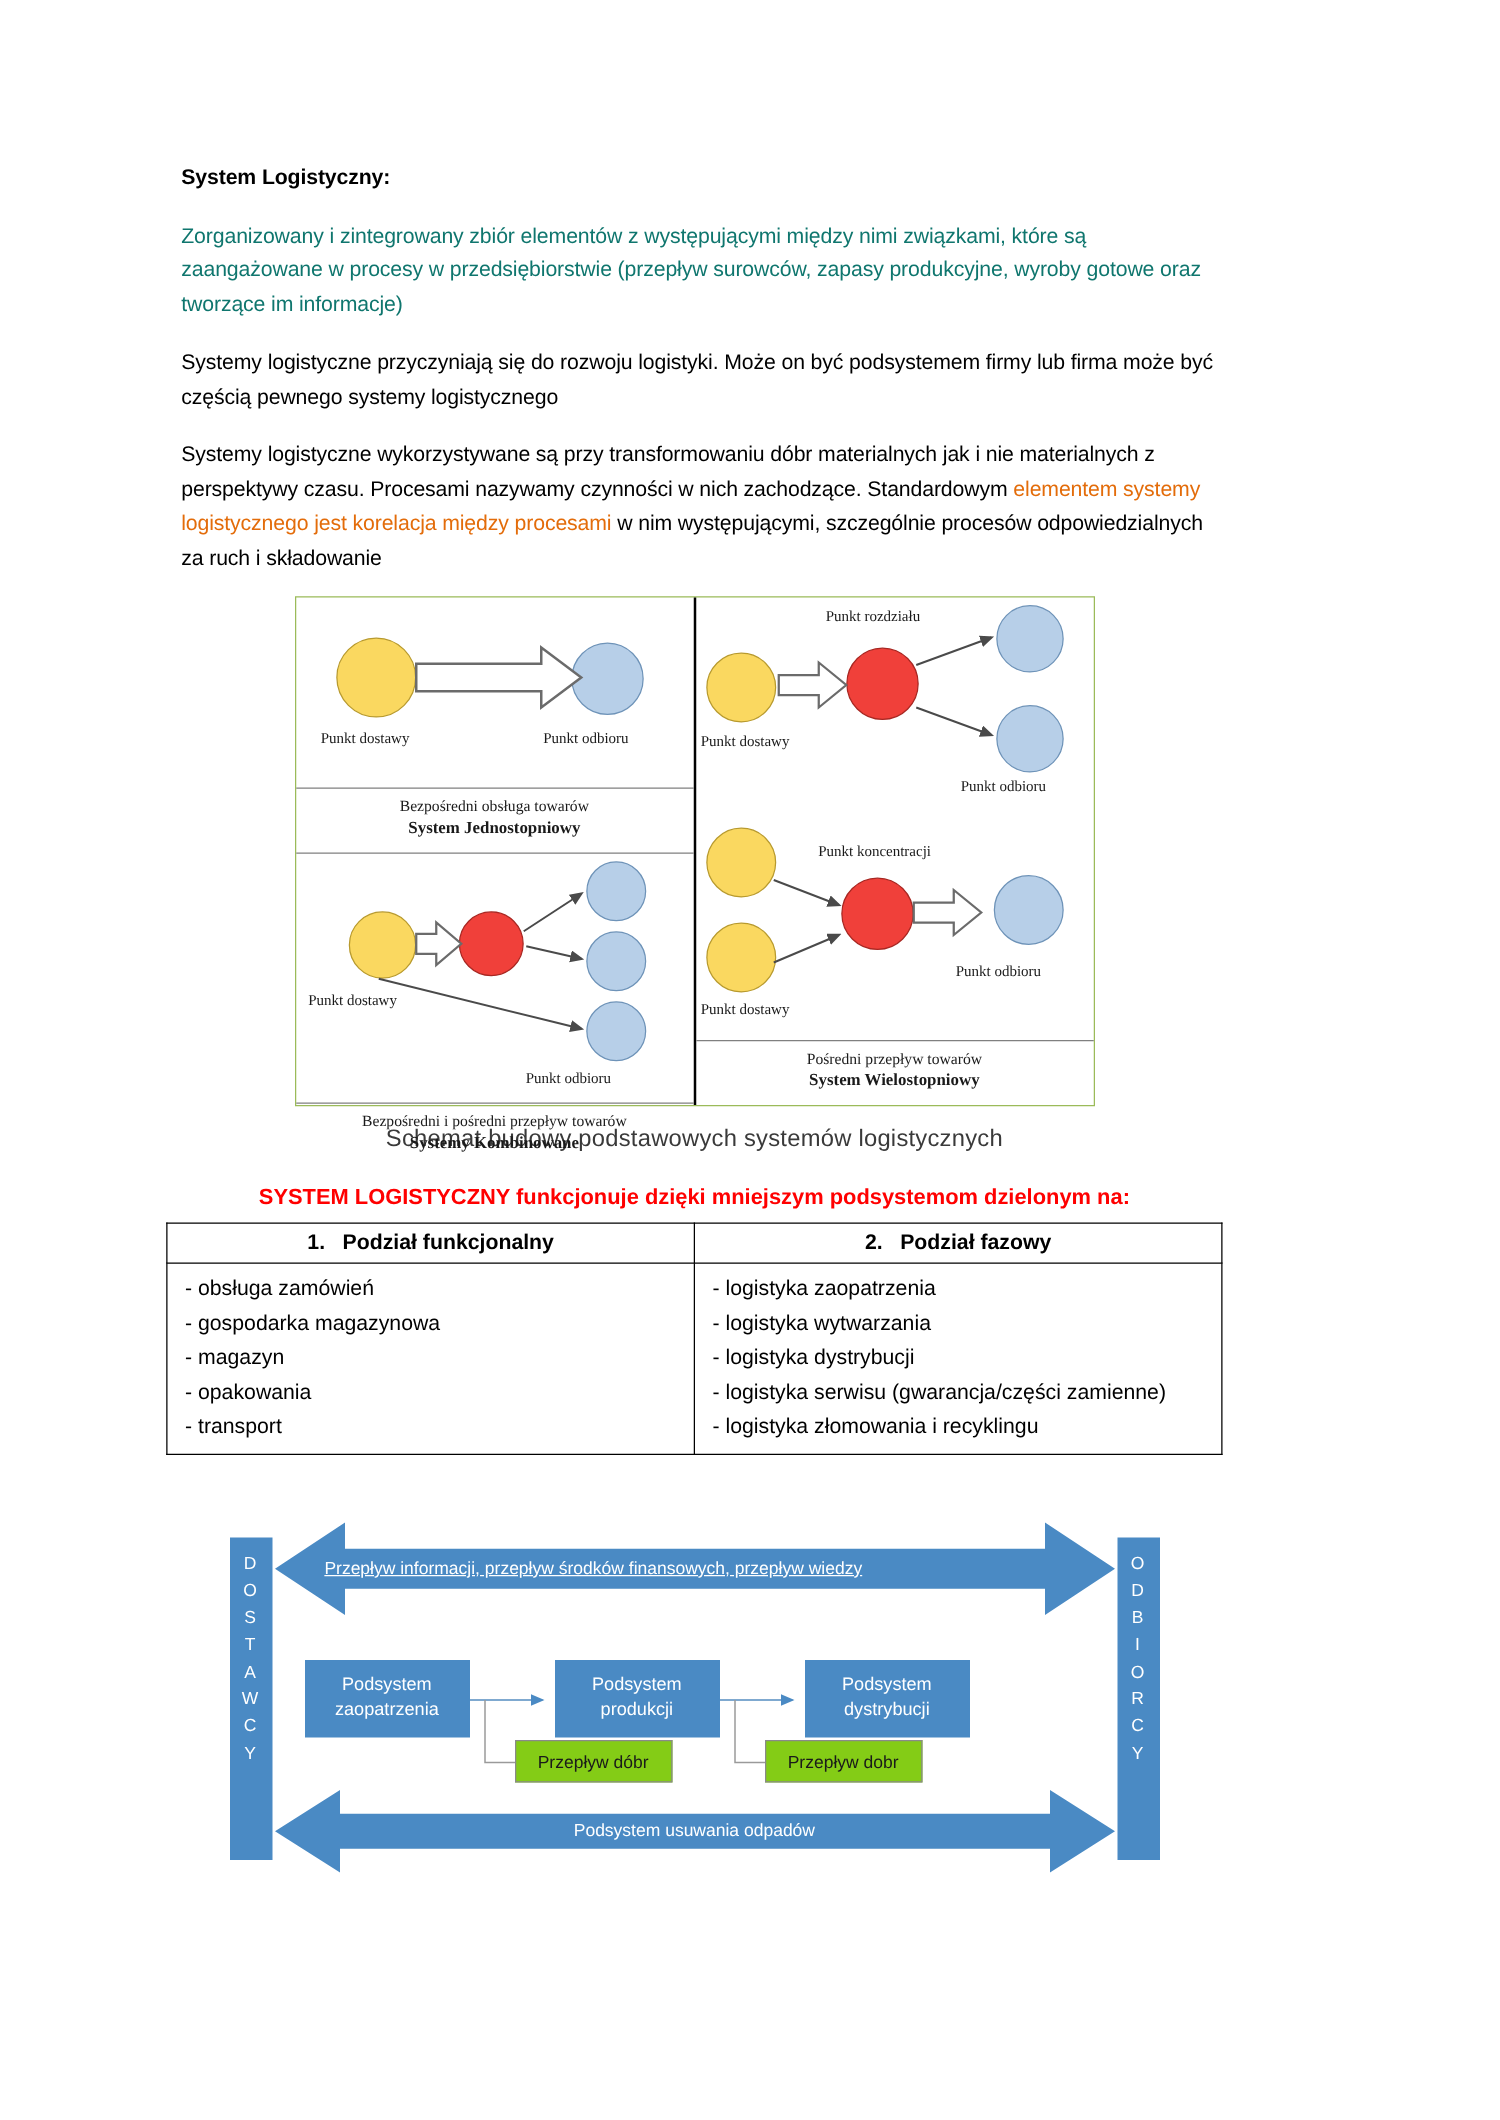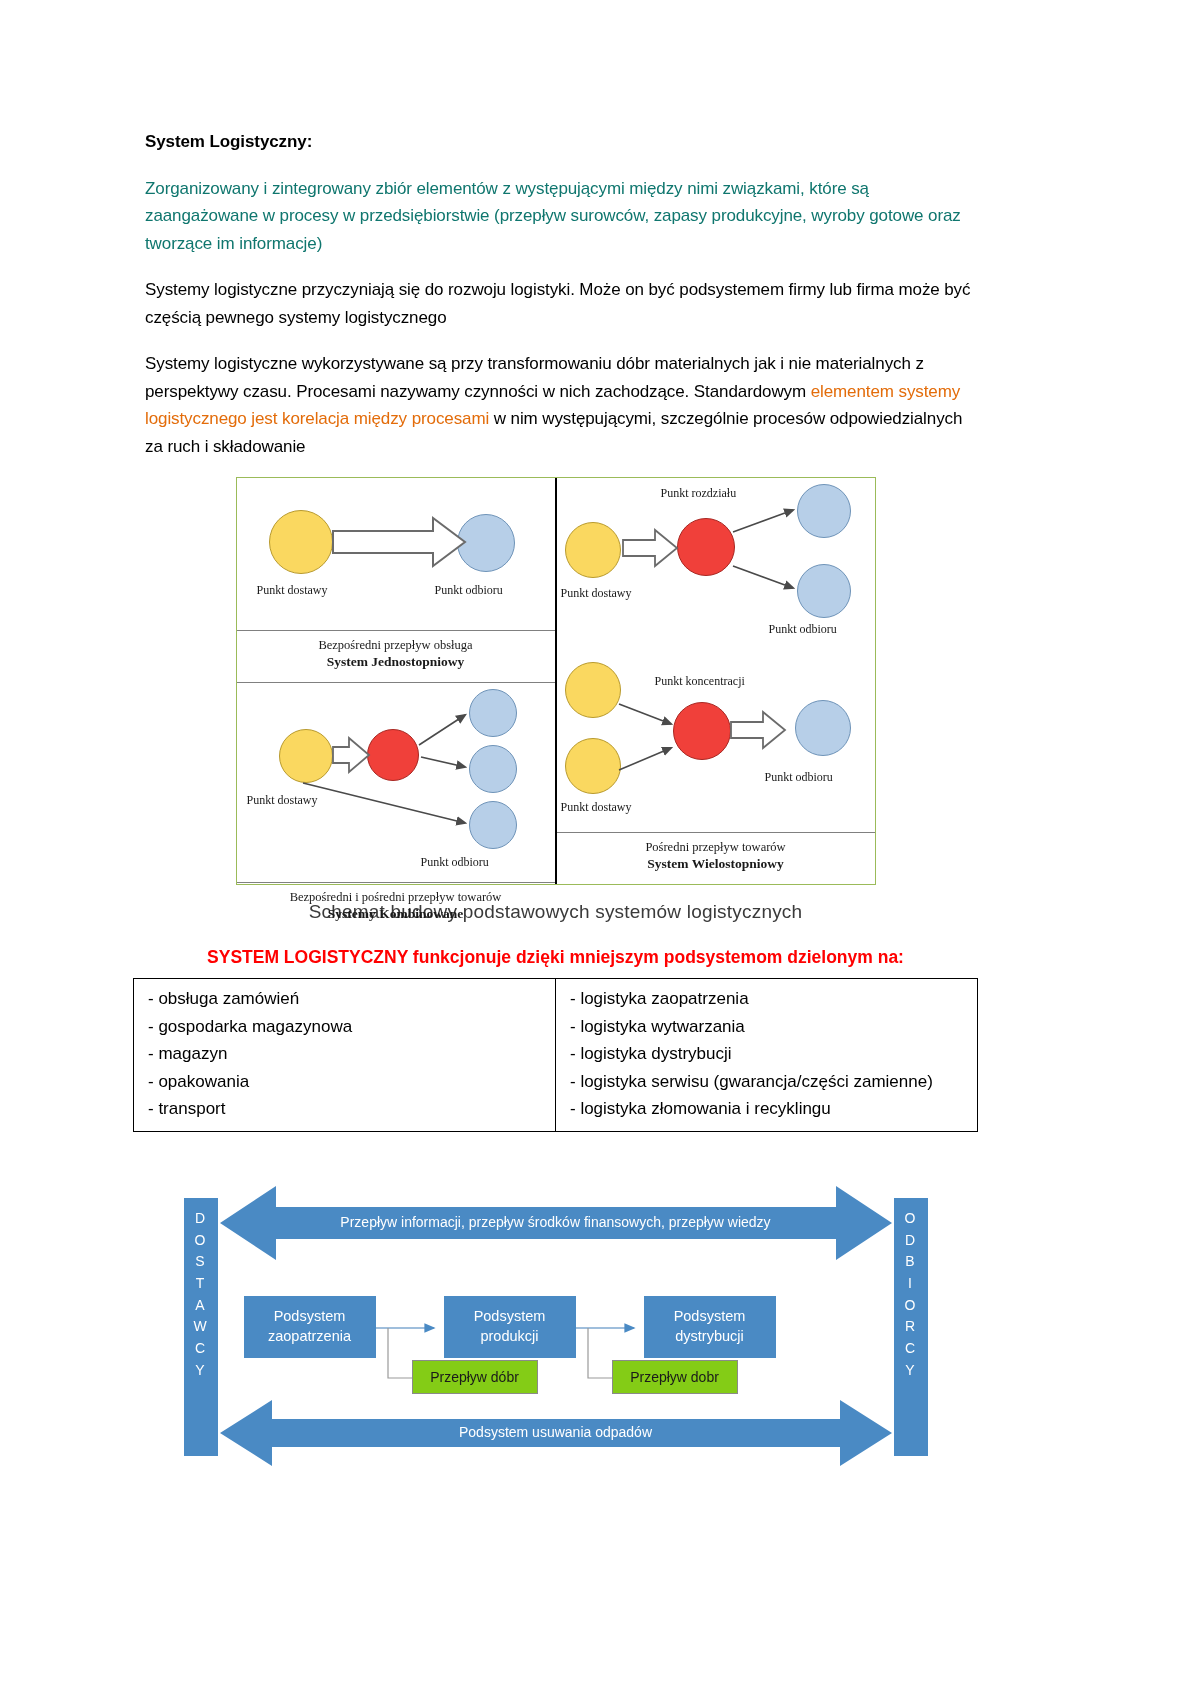--- a/index.html
+++ b/index.html
@@ -212,21 +212,21 @@
             <div class="node yellow" style="left:32px; top:32px; width:64px; height:64px;"></div>
             <div class="node blue" style="left:220px; top:36px; width:58px; height:58px;"></div>
             <svg width="320" height="152" style="position:absolute;left:0;top:0;">
               <polygon points="96,53 196,53 196,40 228,64 196,88 196,75 96,75" fill="#ffffff" stroke="#6b6b6b" stroke-width="2"></polygon>
             </svg>
             <div class="nlabel" style="left:20px; top:105px;">Punkt dostawy</div>
             <div class="nlabel" style="left:198px; top:105px;">Punkt odbioru</div>
           </div>
 
           <div class="cap" style="height:52px;">
-            <span>Bezpośredni przepływ obsługa</span><br>
+            <span>Bezpośredni obsługa towarów</span><br>
             <b>System Jednostopniowy</b>
           </div>
 
           <div class="quad" style="height:200px; border-top:1.5px solid #808080;">
             <div class="node yellow" style="left:42px; top:46px; width:54px; height:54px;"></div>
             <div class="node red" style="left:130px; top:46px; width:52px; height:52px;"></div>
             <div class="node blue" style="left:232px; top:6px;   width:48px; height:48px;"></div>
             <div class="node blue" style="left:232px; top:62px;  width:48px; height:48px;"></div>
             <div class="node blue" style="left:232px; top:118px; width:48px; height:48px;"></div>
             <svg width="320" height="200" style="position:absolute;left:0;top:0;">
@@ -299,20 +299,24 @@
         </div>
       </div>
     </div>
 
     <div class="figcaption">Schemat budowy podstawowych systemów logistycznych</div>
 
     <div class="redheading">SYSTEM LOGISTYCZNY funkcjonuje dzięki mniejszym podsystemom dzielonym na:</div>
 
     <table class="split">
       <tbody>
+          <tr>
+        <th><span class="num">1.</span><span>Podział funkcjonalny</span></th>
+        <th><span class="num">2.</span><span>Podział fazowy</span></th>
+      </tr>
       <tr>
         <td>
           <ul>
             <li>- obsługa zamówień</li>
             <li>- gospodarka magazynowa</li>
             <li>- magazyn</li>
             <li>- opakowania</li>
             <li>- transport</li>
           </ul>
         </td>
@@ -349,21 +353,21 @@
         <span>I</span>
         <span>O</span>
         <span>R</span>
         <span>C</span>
         <span>Y</span>
       </div>
 
       <svg class="dbl-arrow" style="left:44px; top:8px;" width="672" height="78">
         <polygon points="0,39 56,2 56,23 616,23 616,2 672,39 616,76 616,55 56,55 56,76" fill="#4A8AC4"></polygon>
       </svg>
-      <div class="arrowtext" style="left:100px; top:38px; width:560px; text-align:center;">Przepływ informacji, przepływ środków finansowych, przepływ wiedzy</div>
+      <div class="arrowtext" style="left:84px; top:38px; width:560px; text-decoration:underline;">Przepływ informacji, przepływ środków finansowych, przepływ wiedzy</div>
 
       <svg class="dbl-arrow" style="left:44px; top:222px;" width="672" height="70">
         <polygon points="0,35 52,2 52,21 620,21 620,2 672,35 620,68 620,49 52,49 52,68" fill="#4A8AC4"></polygon>
       </svg>
       <div class="arrowtext" style="left:100px; top:248px; width:560px; text-align:center;">Podsystem usuwania odpadów</div>
 
       <svg style="position:absolute;left:0;top:0;" width="760" height="300">
         <defs>
           <marker id="bh" markerWidth="7" markerHeight="7" refX="6" refY="3" orient="auto">
             <polygon points="0,0 7,3 0,6" fill="#4A8AC4"></polygon>

